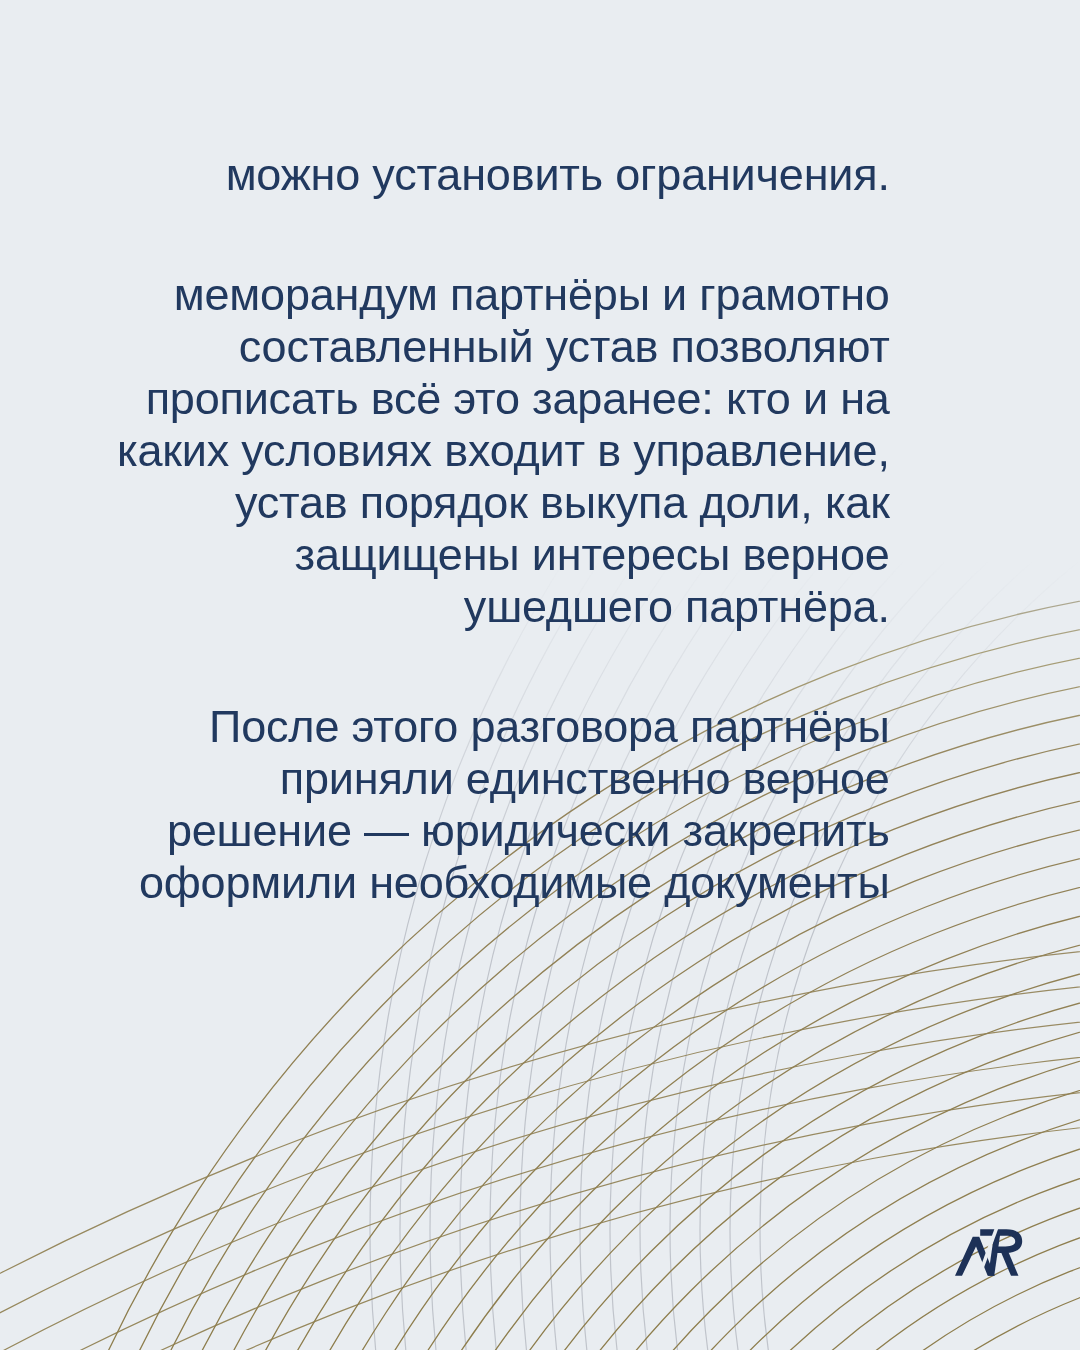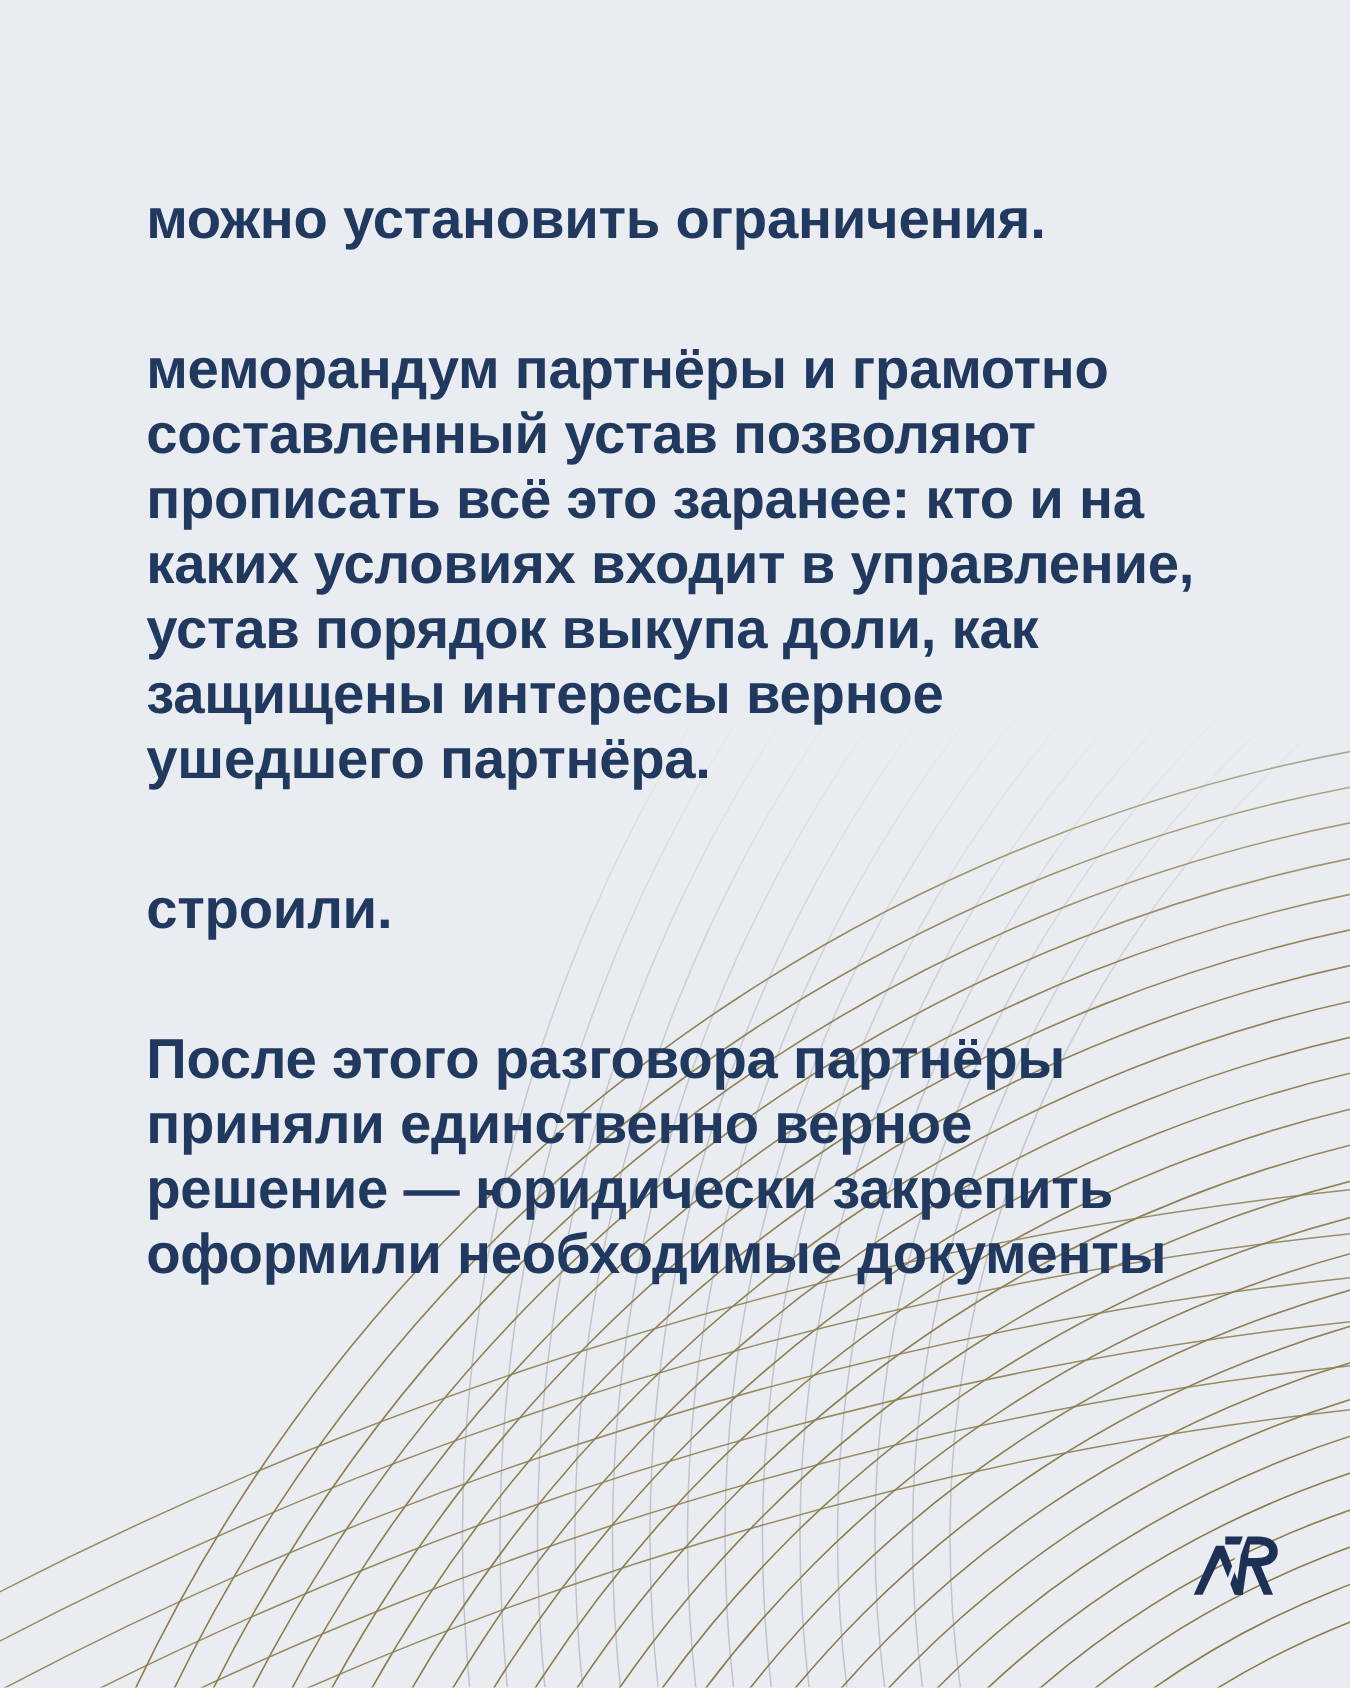--- a/index.html
+++ b/index.html
@@ -22,23 +22,24 @@
     left: 117px;
     top: 149px;
   }
   .para { margin: 0 0 68px 0; padding: 0; }
   .para:last-child { margin-bottom: 18px; }
   .line {
     display: block;
     white-space: nowrap;
     font-size: 45px;
     line-height: 52px;
-    font-weight: 700;
+    font-weight: 400;
     letter-spacing: -0.2px;
     color: var(--text, #21395f);
+    text-align: right;
   }
   .logo {
     position: absolute;
     right: 55px;
     bottom: 74px;
     width: 70px;
     height: 47px;
   }
   .logo svg { width: 100%; height: 100%; display: block; overflow: visible; }
   .nv { fill: var(--navy, #1d3157); }
@@ -123,21 +124,20 @@
   <p class="para">
     <span class="line">меморандум партнёры и грамотно</span>
     <span class="line">составленный устав позволяют</span>
     <span class="line">прописать всё это заранее: кто и на</span>
     <span class="line">каких условиях входит в управление,</span>
     <span class="line">устав порядок выкупа доли, как</span>
     <span class="line">защищены интересы верное</span>
     <span class="line">ушедшего партнёра.</span>
   </p>
   <p class="para">
-    <span class="line">строили.</span>
   </p>
   <p class="para">
     <span class="line">После этого разговора партнёры</span>
     <span class="line">приняли единственно верное</span>
     <span class="line">решение — юридически закрепить</span>
     <span class="line">оформили необходимые документы</span>
   </p>
 </main>
 
 <div class="logo" aria-label="AR">

